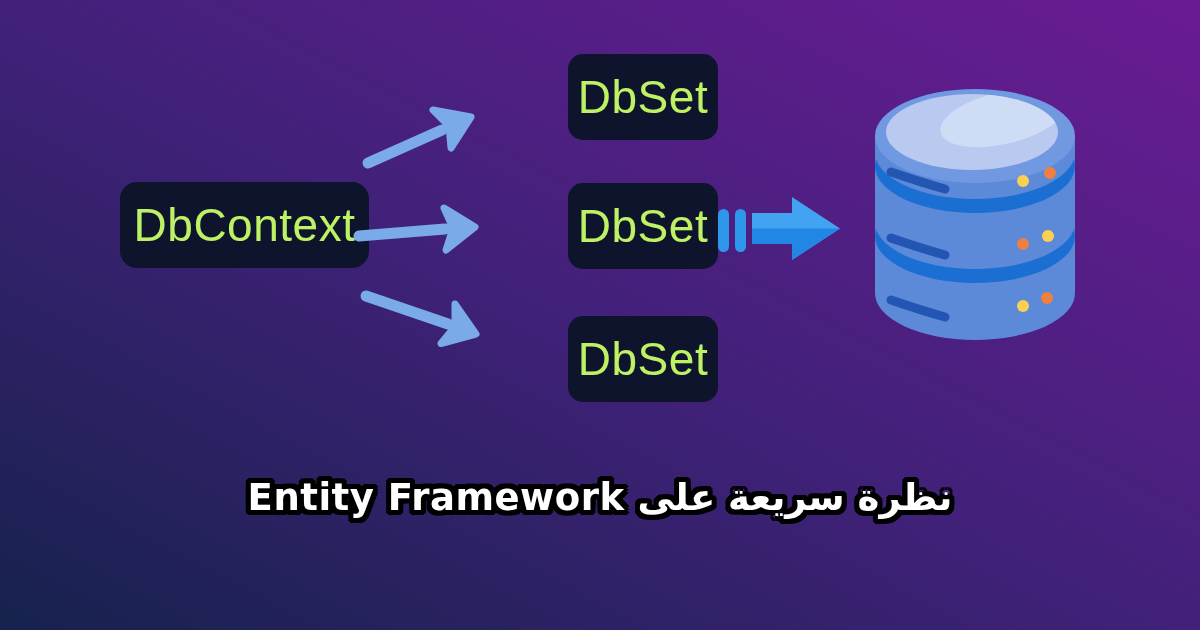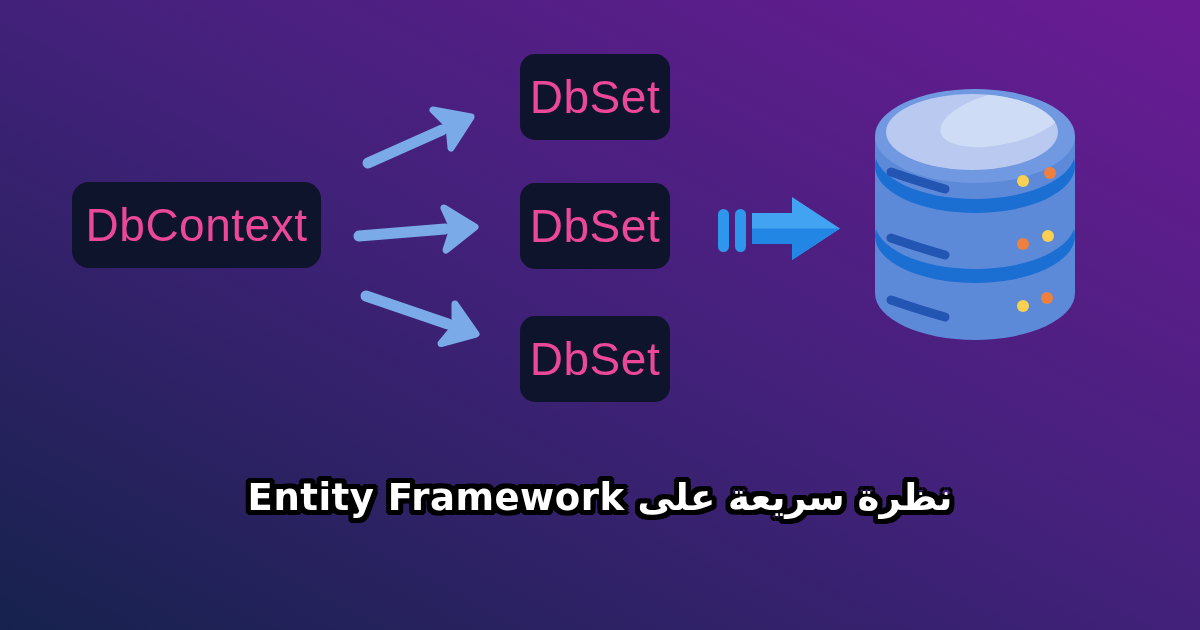--- a/index.html
+++ b/index.html
@@ -8,27 +8,28 @@
     width: 1200px;
     height: 630px;
     overflow: hidden;
     background: linear-gradient(to top right, #16224d 0%, #42217a 50%, #6a1b94 100%);
     font-family: "Liberation Sans", sans-serif;
   }
   .node {
     position: absolute;
     background: #0d142b;
     border-radius: 15px;
-    color: #ec4899;
+    color: #bef264;
     display: flex;
     align-items: center;
     justify-content: center;
     font-size: 46px;
     font-weight: 400;
     letter-spacing: 0.5px;
+    margin-left: 48px;
   }
   .dbcontext { left: 72px;  top: 182px; width: 249px; height: 86px; border-radius: 17px; }
   .dbset-0   { left: 520px; top: 54px;  width: 150px; height: 86px; }
   .dbset-1   { left: 520px; top: 183px; width: 150px; height: 86px; }
   .dbset-2   { left: 520px; top: 316px; width: 150px; height: 86px; }
   .abs { position: absolute; }
   .title-wrap {
     position: absolute;
     left: 0; top: 466px;
     width: 1200px;

